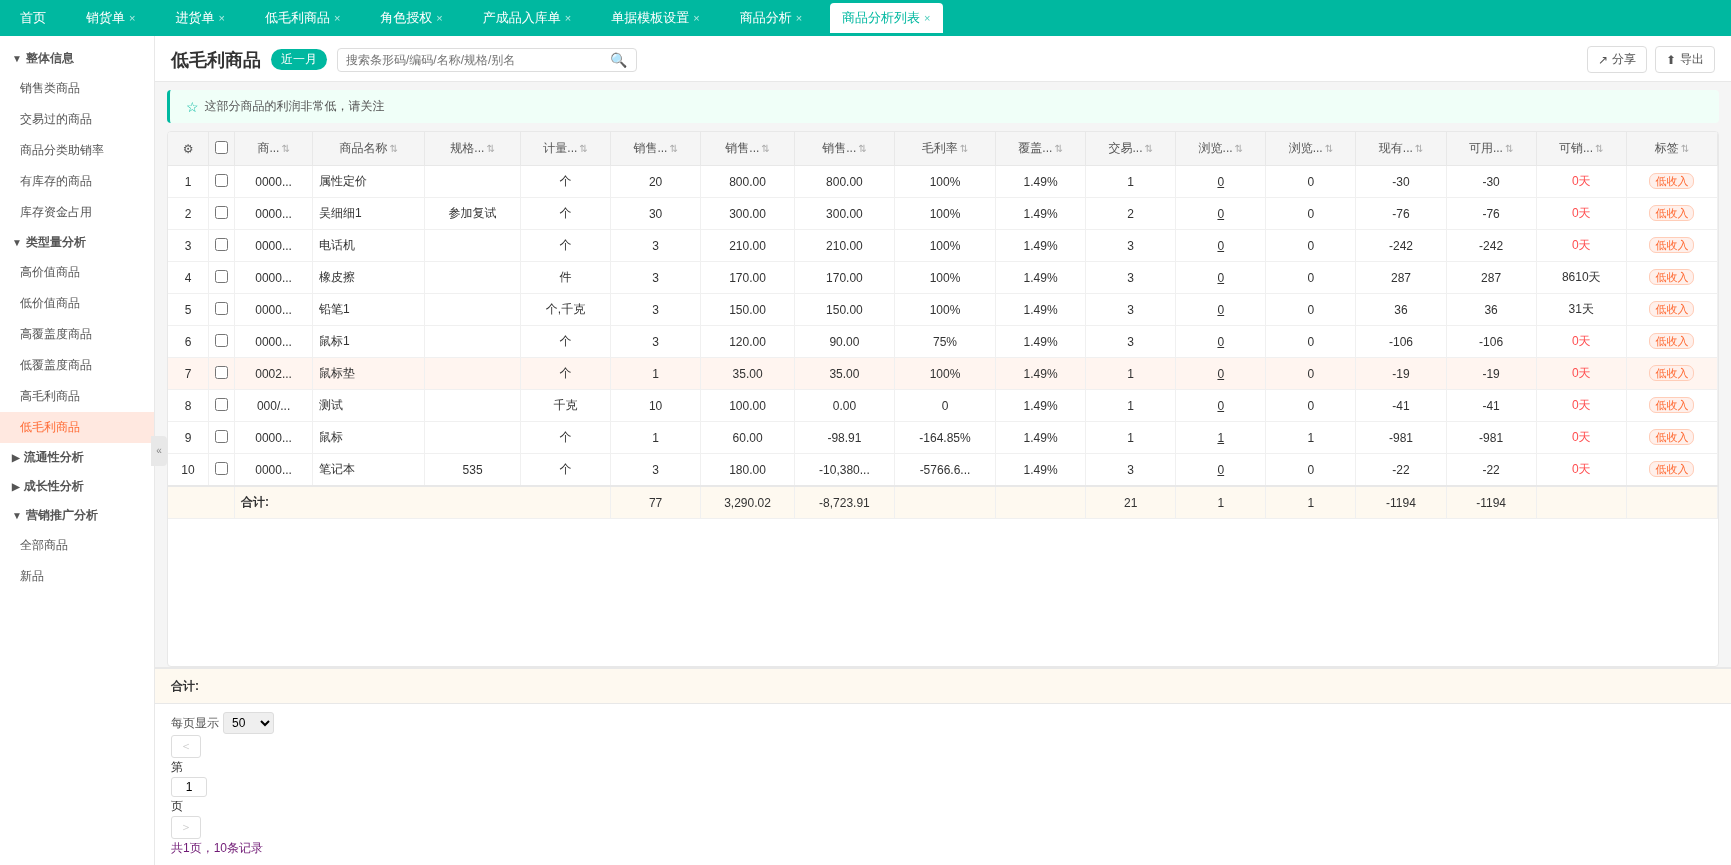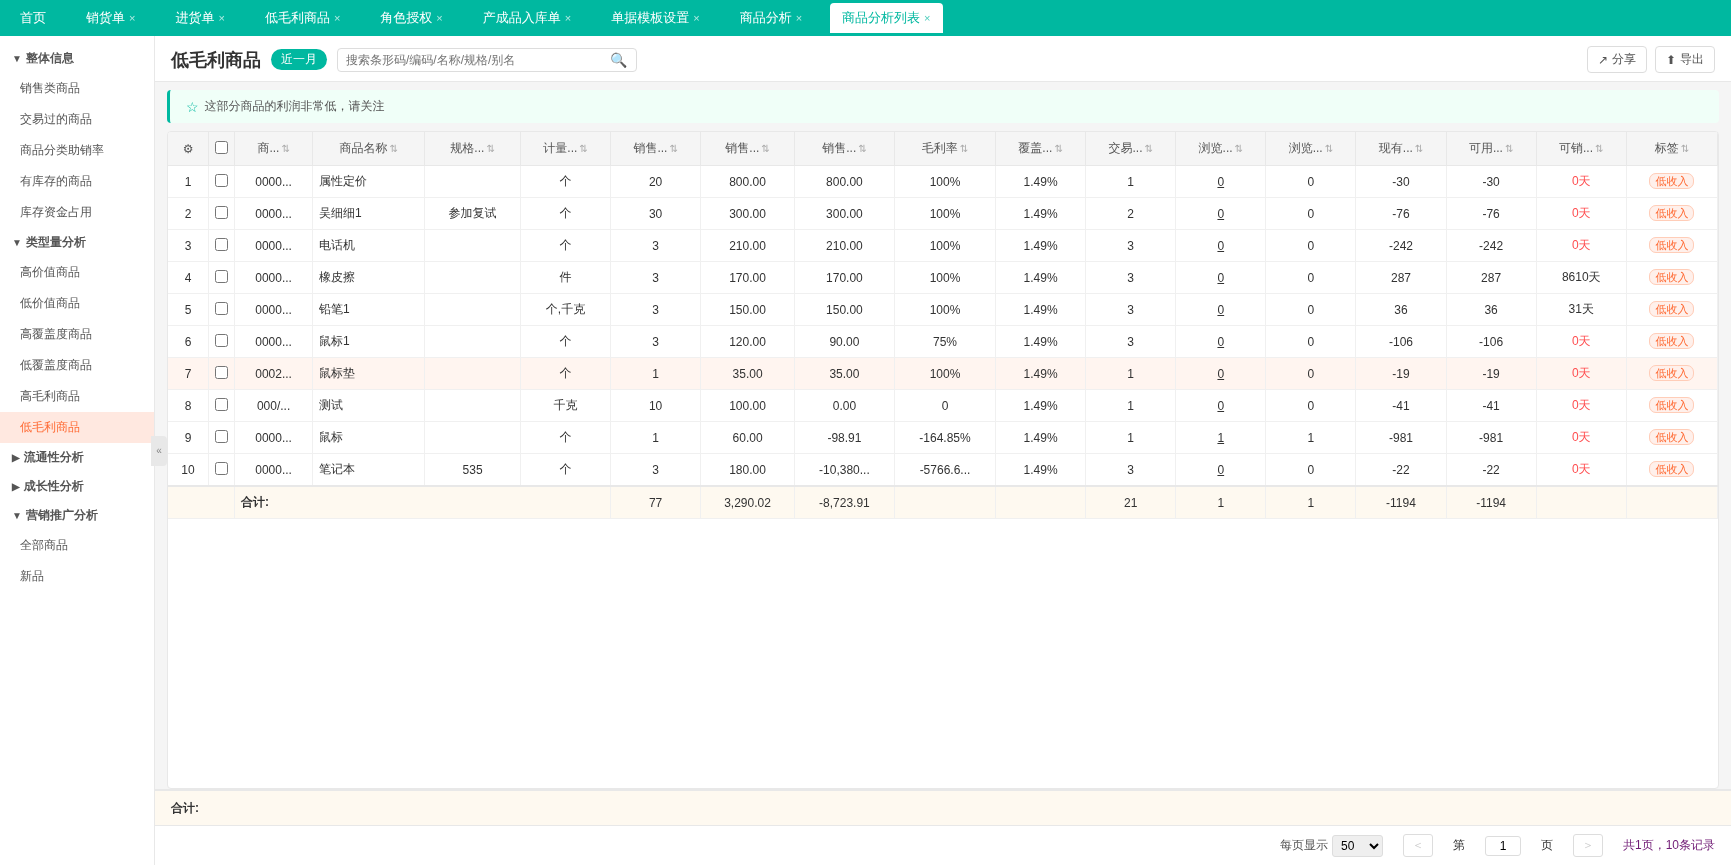--- a/index.html
+++ b/index.html
@@ -109,23 +109,24 @@
 
     
     .footer-total {
       background: #fef9f0; border-top: 2px solid #e8e8e8;
       display: flex; align-items: center; padding: 8px 16px;
       font-size: 12px; min-height: 36px;
     }
 
     
     .pagination-bar {
-      display: flex; align-items: center; padding: 8px 16px;
-      background: #fff; border-top: 1px solid #e8e8e8; gap: 20px;
+      display: flex; align-items: flex-start; padding: 8px 16px;
+      background: #fff; border-top: 1px solid #e8e8e8; gap: 1px;
       justify-content: flex-end;
+      flex-direction: column;
     }
     .pagination-bar .per-page { display: flex; align-items: center; gap: 4px; color: #555; }
     .per-page select {
       border: 1px solid #ddd; border-radius: 3px; padding: 2px 4px;
       font-size: 12px; outline: none;
     }
     .pagination-btn {
       border: 1px solid #ddd; border-radius: 3px; padding: 2px 8px;
       background: #fff; cursor: pointer; font-size: 12px; color: #555;
     }

